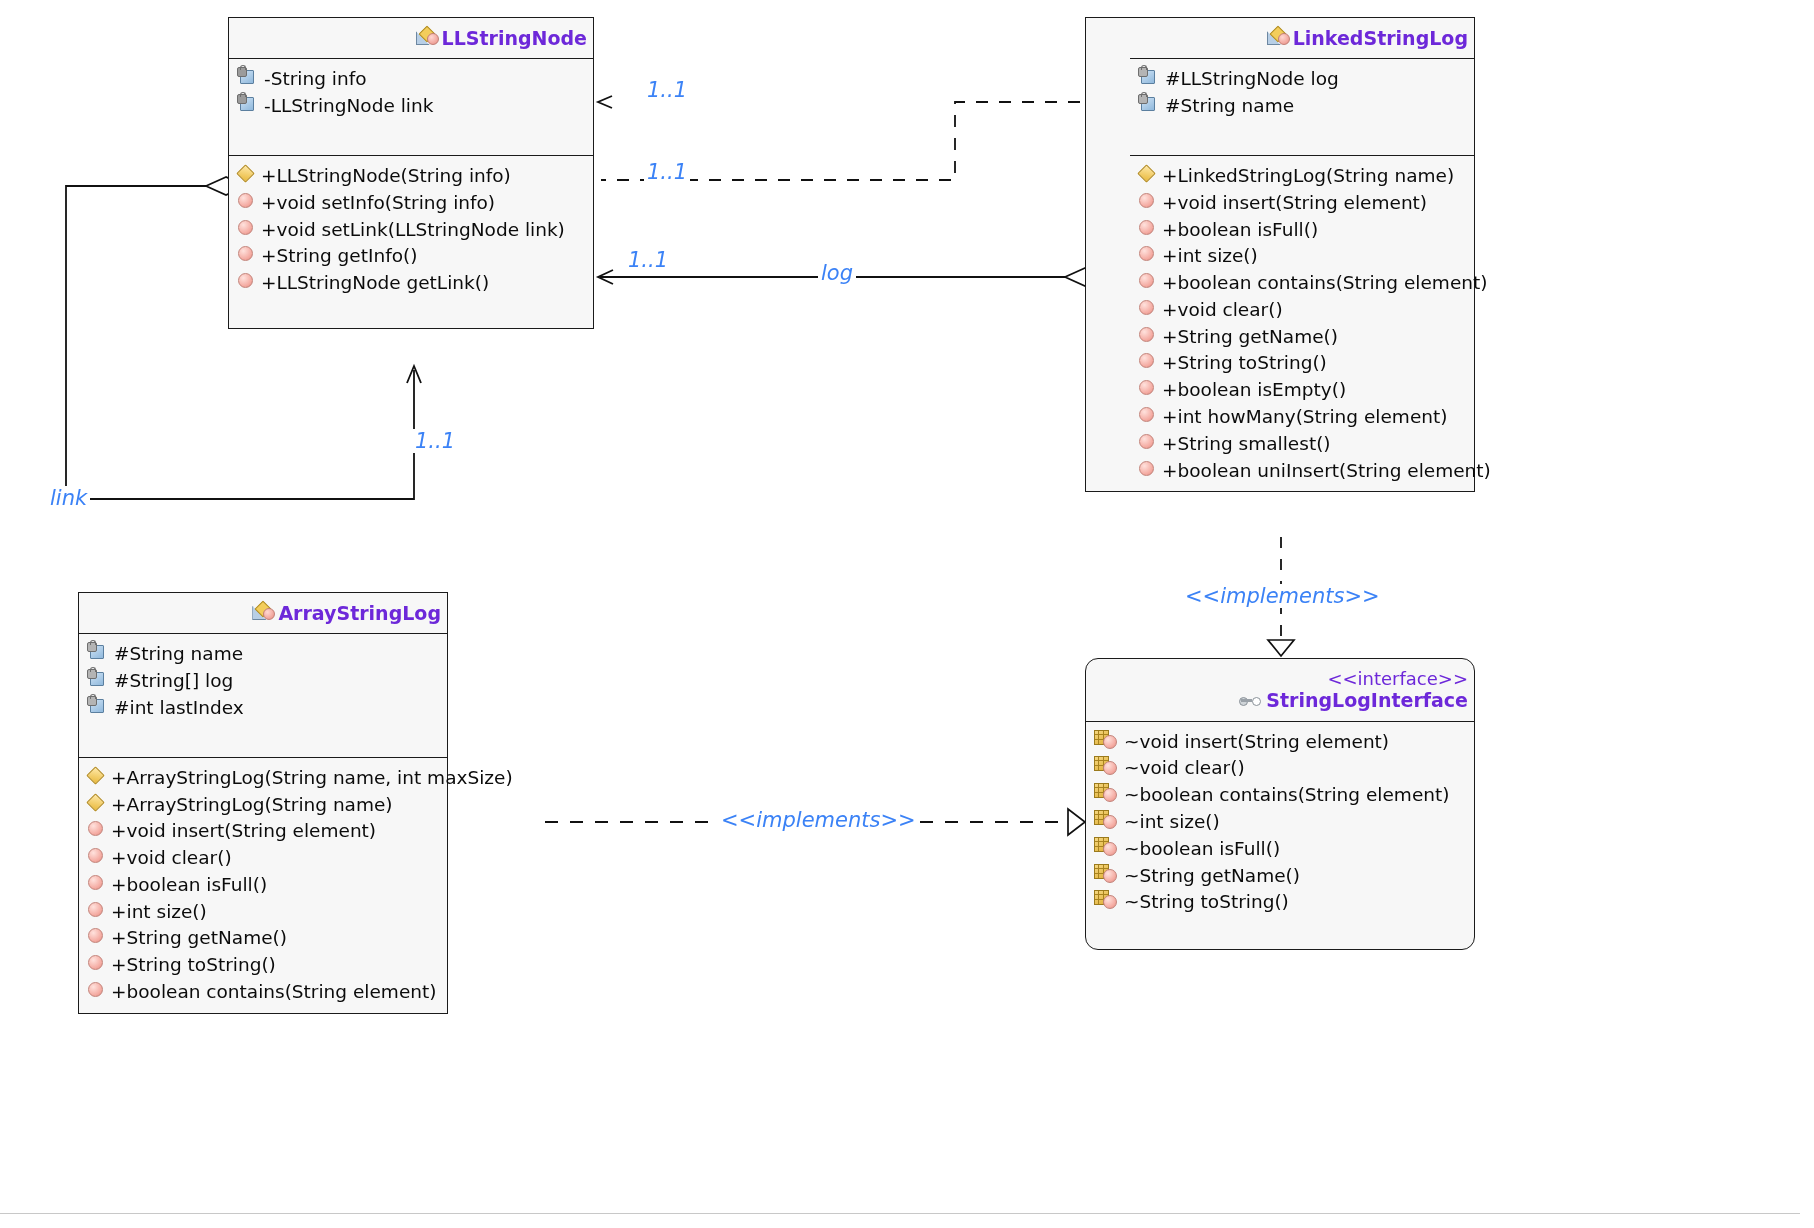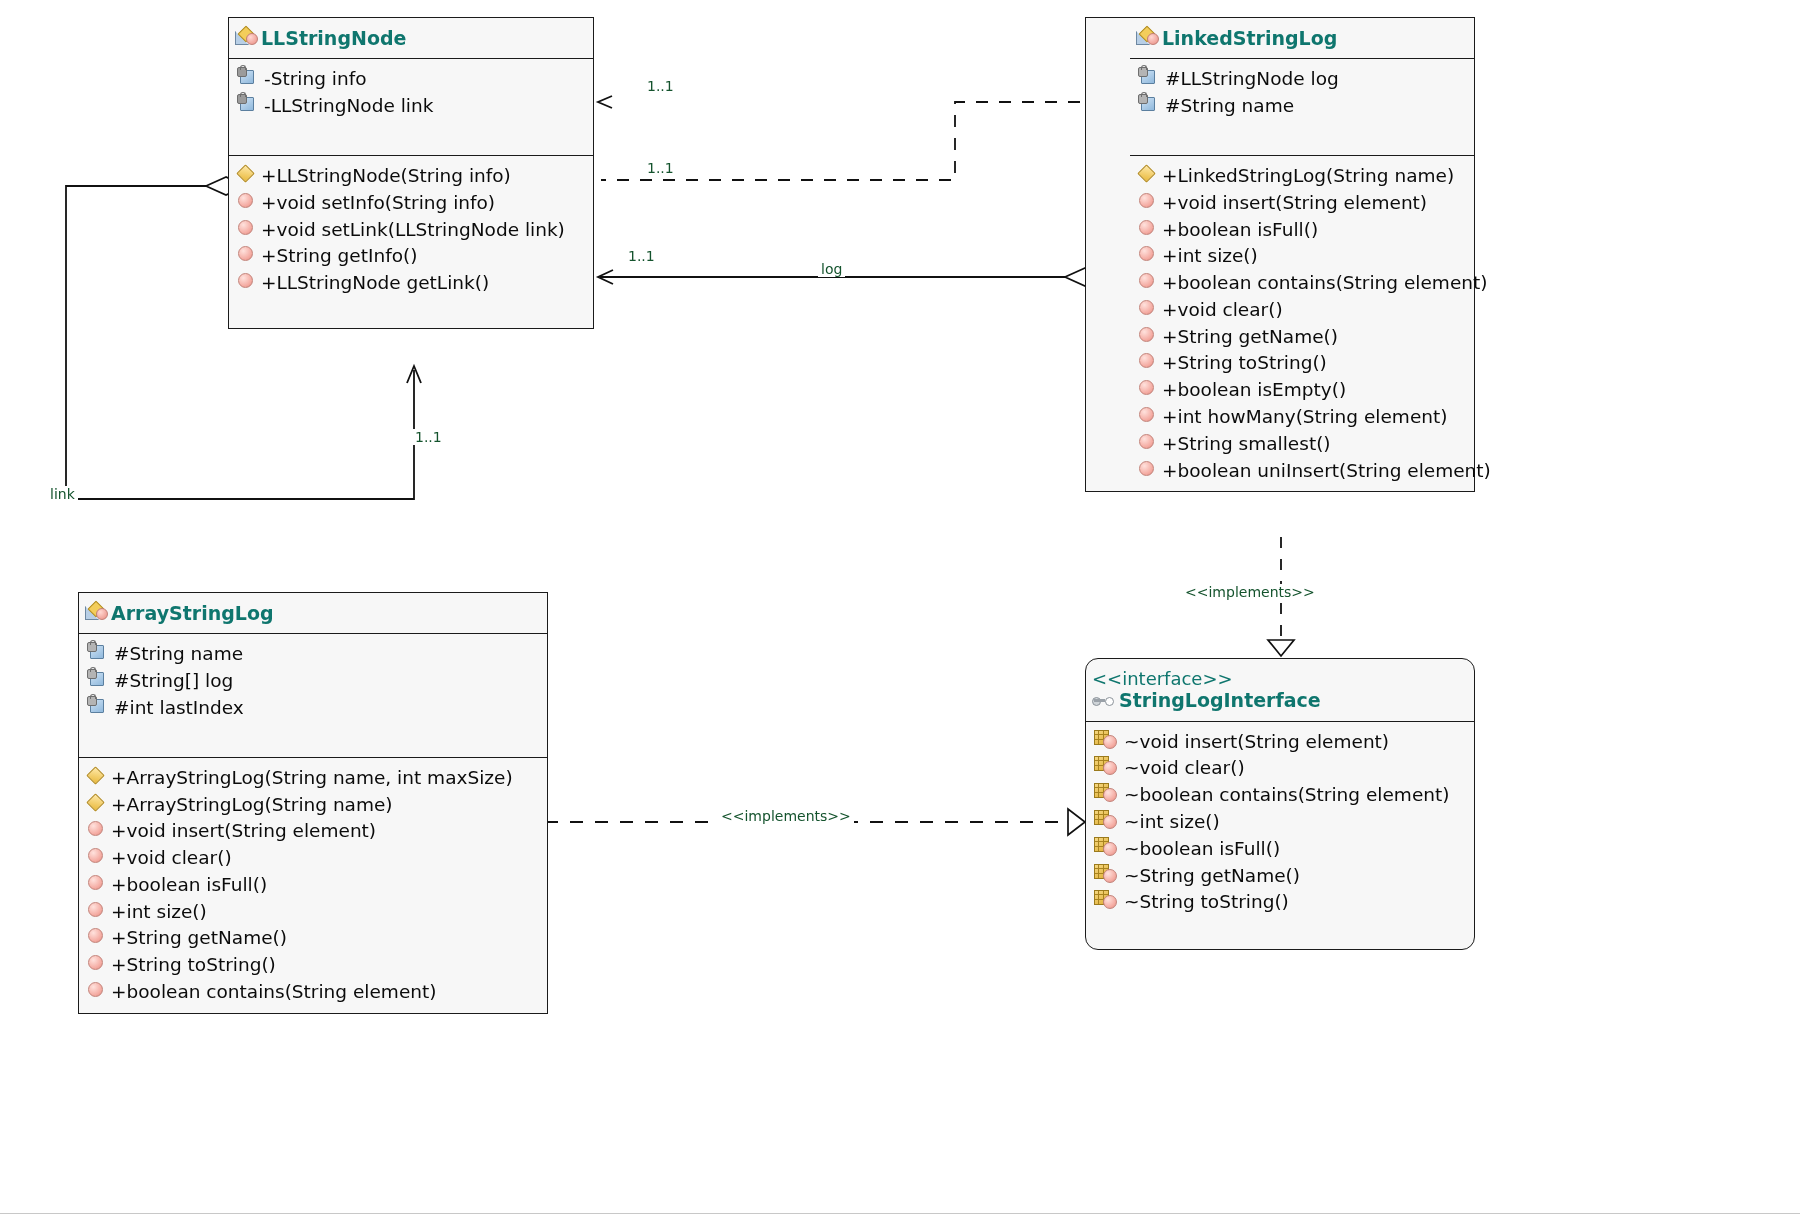--- a/index.html
+++ b/index.html
@@ -13,24 +13,24 @@
 
   
   .umlbox{
     position:absolute;
     background:#f7f7f7;
     border:1.6px solid #1b1b1b;
     box-sizing:border-box;
     z-index:5;
   }
   .umlhdr{
-    text-align:left;
+    text-align:right;
     font-weight:bold;
     font-size:19px;
-    color:#0f766e;
+    color:#6d28d9;
     padding:9px 6px 9px 6px;
     border-bottom:1.6px solid #1b1b1b;
     line-height:1.18;
     white-space:nowrap;
   }
   .umlhdr .stereo{
     display:block;font-weight:normal;font-size:18px;letter-spacing:0px;
   }
   .umlhdr .nmline{display:inline-block;}
   .section{
@@ -120,22 +120,22 @@
     border:1px solid #9b7a1c;
   }
   .ico-imeth .ball{
     position:absolute;left:9px;top:5px;width:12px;height:12px;border-radius:50%;
     background:radial-gradient(circle at 34% 30%,#ffe2dd,#f4aaa1 66%,#d9857c);
     border:1px solid #c3837a;
   }
 
   
   .elabel{
-    position:absolute;font-size:14px;color:#14532d;background:#ffffff;
-    padding:0 3px;white-space:nowrap;z-index:7;
+    position:absolute;font-size:21px;color:#3b82f6;background:#ffffff;
+    padding:0 3px;white-space:nowrap;z-index:7;font-style:italic;
   }
 
   
   .chrome-bottom{
     position:absolute;left:0;bottom:0;width:1814px;height:14px;background:#ffffff;
     border-top:1px solid #c8c8c8;
   }
   .scroll-vert{
     position:absolute;right:0;top:0;width:14px;height:1214px;background:#ffffff;
   }
@@ -341,21 +341,21 @@
         </div>
       <div class="member">
           <span class="ico ico-meth">
             <i class="ball"></i>
           </span>
           <span class="mtxt">+boolean uniInsert(String element)</span>
         </div>
     </div>
   </div>
 
-  <div class="umlbox" style="left:78px;top:592px;width:470px;">
+  <div class="umlbox" style="left:78px;top:592px;width:370px;">
     <div class="umlhdr">
       <span class="ico ico-class"><i class="sheet"></i><i class="rhomb"></i><i class="ball"></i></span><span class="nmline">ArrayStringLog</span>
     </div>
     <div class="section">
       <div class="member">
         <span class="ico ico-field prot">
             <i class="sq"></i>
             <i class="lock"></i>
           </span>
         <span class="mtxt">#String name</span>

